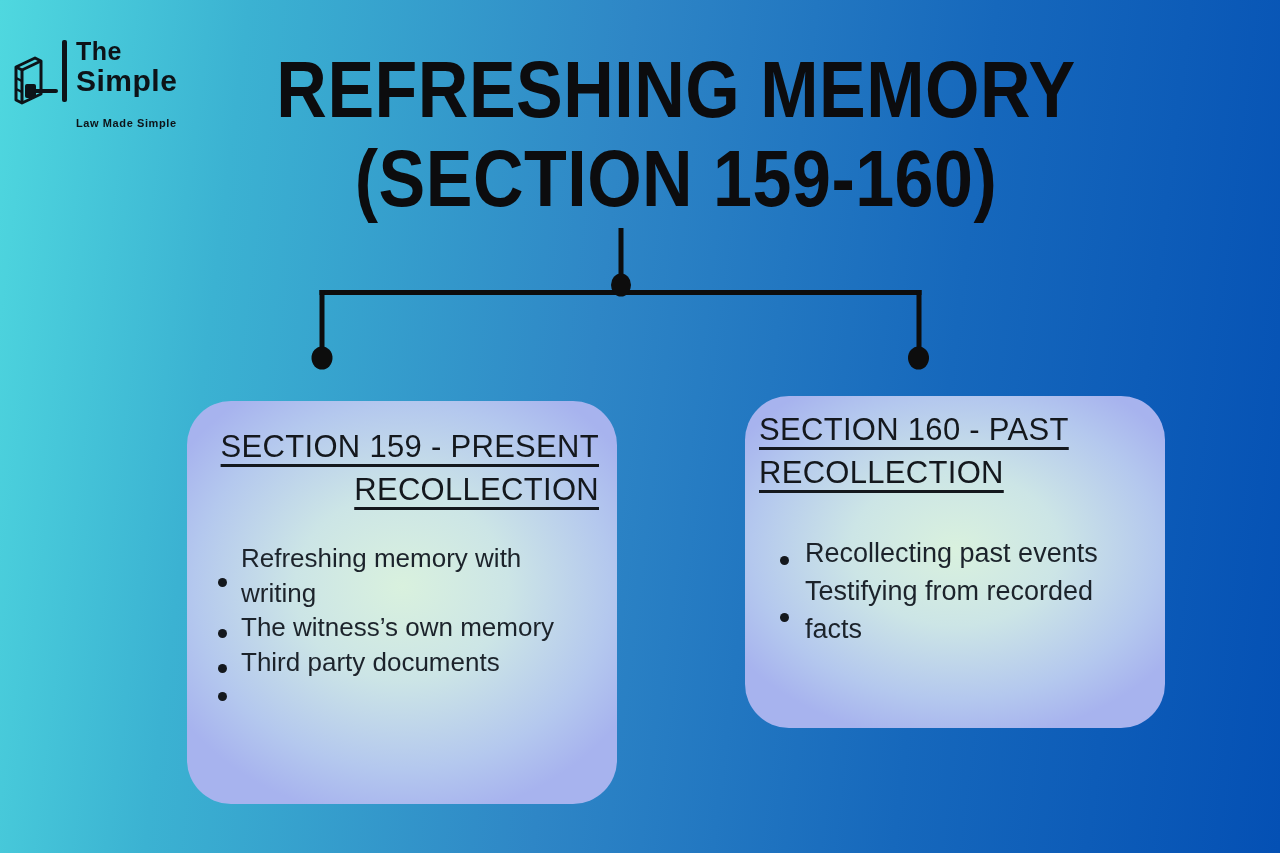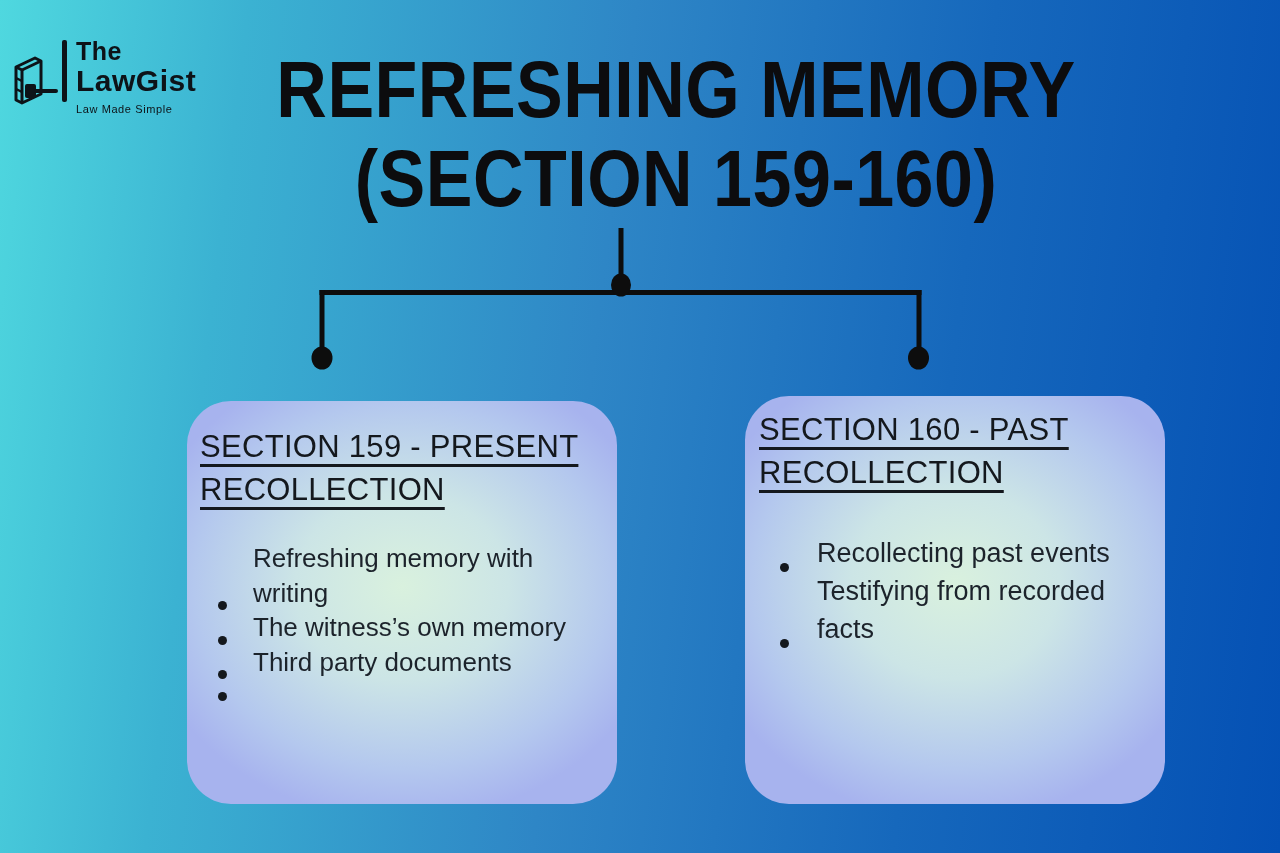--- a/index.html
+++ b/index.html
@@ -39,23 +39,23 @@
     line-height: 27px;
     letter-spacing: 0.5px;
   }
   .brand-bottom {
     font-size: 30px;
     font-weight: 600;
     line-height: 31px;
     letter-spacing: 0.5px;
   }
   .tagline {
-    margin-top: 7px;
+    margin-top: 21px;
     font-size: 11px;
-    font-weight: 400;
+    font-weight: 700;
     letter-spacing: 0.6px;
   }
 
   
   .title {
     position: absolute;
     top: 46px;
     left: 72px;
     right: 0;
     text-align: center;
@@ -79,42 +79,41 @@
   }
 
   
   .card {
     position: absolute;
     border-radius: 44px;
     background: radial-gradient(ellipse 62% 58% at 50% 46%, #d9f1de 0%, #cce5e6 40%, #b4c8ee 78%, #a7b3ee 100%);
     color: #1c232b;
   }
   .card-159 { left: 187px; top: 401px; width: 430px; height: 403px; }
-  .card-160 { left: 745px; top: 396px; width: 420px; height: 408px; }
+  .card-160 { left: 745px; top: 396px; width: 420px; height: 332px; }
 
   .card-heading {
     font-size: 31px;
     font-weight: 500;
     line-height: 43px;
     letter-spacing: 0.3px;
     color: #14181d;
     text-decoration: underline;
     text-decoration-thickness: 2.5px;
     text-underline-offset: 7px;
   }
-  .card-159 .card-heading { margin: 24px 18px 0 13px; }
+  .card-159 .card-heading { margin: 24px 18px 0 13px; text-align: right; }
   .card-160 .card-heading { margin: 12px 18px 0 14px; }
 
   ul.bullets { list-style: none; }
   .card-159 ul.bullets { margin: 30px 14px 0 31px; }
   .card-160 ul.bullets { margin: 40px 10px 0 35px; }
   ul.bullets li {
     display: flex;
-    align-items: flex-end;
-    gap: 12px;
+    align-items: center;
   }
   .card-159 ul.bullets li { font-size: 26px; line-height: 34.5px; }
   .card-160 ul.bullets li { font-size: 27px; line-height: 38px; }
   .bullet-dot {
     flex: none;
     width: 9px;
     height: 9px;
     border-radius: 50%;
     background: #14181d;
   }
@@ -136,21 +135,21 @@
         <path d="M8 37 L14 40" stroke-width="2.5"></path>
       </g>
       <g>
         <rect x="17" y="32" width="11" height="14" rx="2" fill="#0d1318"></rect>
         <rect x="26" y="37" width="24" height="4" rx="2" fill="#0d1318"></rect>
       </g>
     </svg>
     <div class="logo-bar"></div>
     <div>
       <div class="brand-top">The</div>
-      <div class="brand-bottom">LawGist</div>
+      <div class="brand-bottom">Simple</div>
       <div class="tagline">Law Made Simple</div>
     </div>
   </div>
 
   <h1 class="title">
     <div class="title-line">REFRESHING MEMORY</div>
     <div class="title-line">(SECTION 159-160)</div>
   </h1>
 
   <svg class="connector" width="1280" height="853" viewBox="0 0 1280 853">

